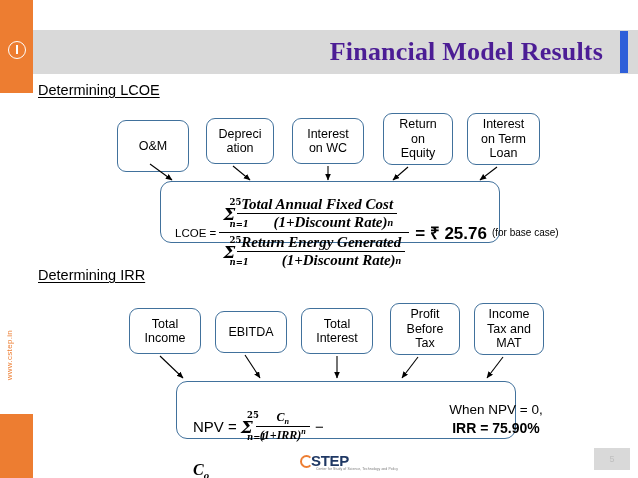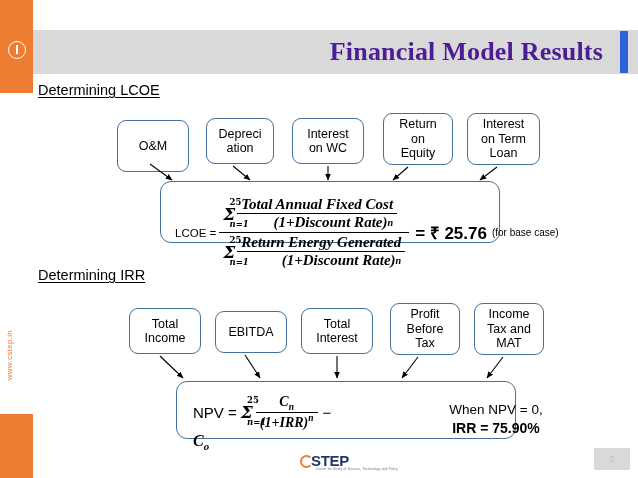--- a/index.html
+++ b/index.html
@@ -211,21 +211,21 @@
   
   #npv-inner {
     position: absolute;
     left: 16px; top: 12px;
     width: 208px;
     font-size: 15px;
     color: #000;
   }
   #npv-line1 { display: flex; align-items: center; white-space: nowrap; }
   #npv-lead { font-size: 15px; margin-right: 4px; }
-  #npv-frac { font-size: 14px; margin: 0 3px; }
+  #npv-frac { font-size: 12px; margin: 16px 3px; }
   #npv-minus { font-size: 15px; margin-left: 2px; }
   #npv-c0 {
     font-family: "Liberation Serif", serif;
     font-style: italic;
     font-weight: bold;
     font-size: 16px;
     margin-top: 2px;
     display: block;
   }
   #irr-block {

